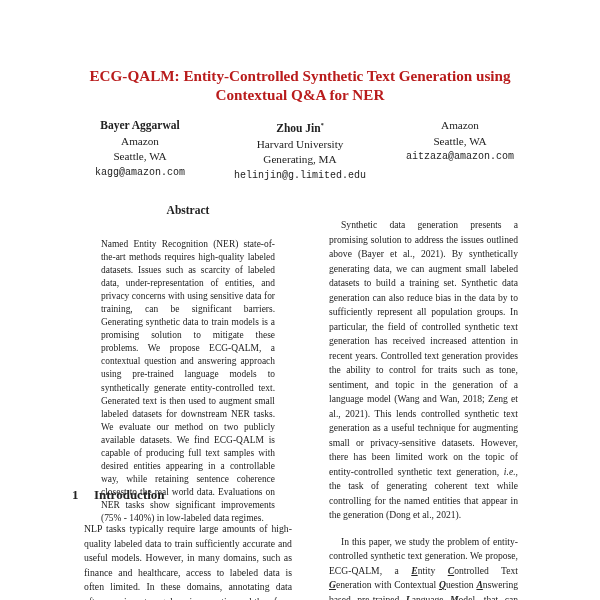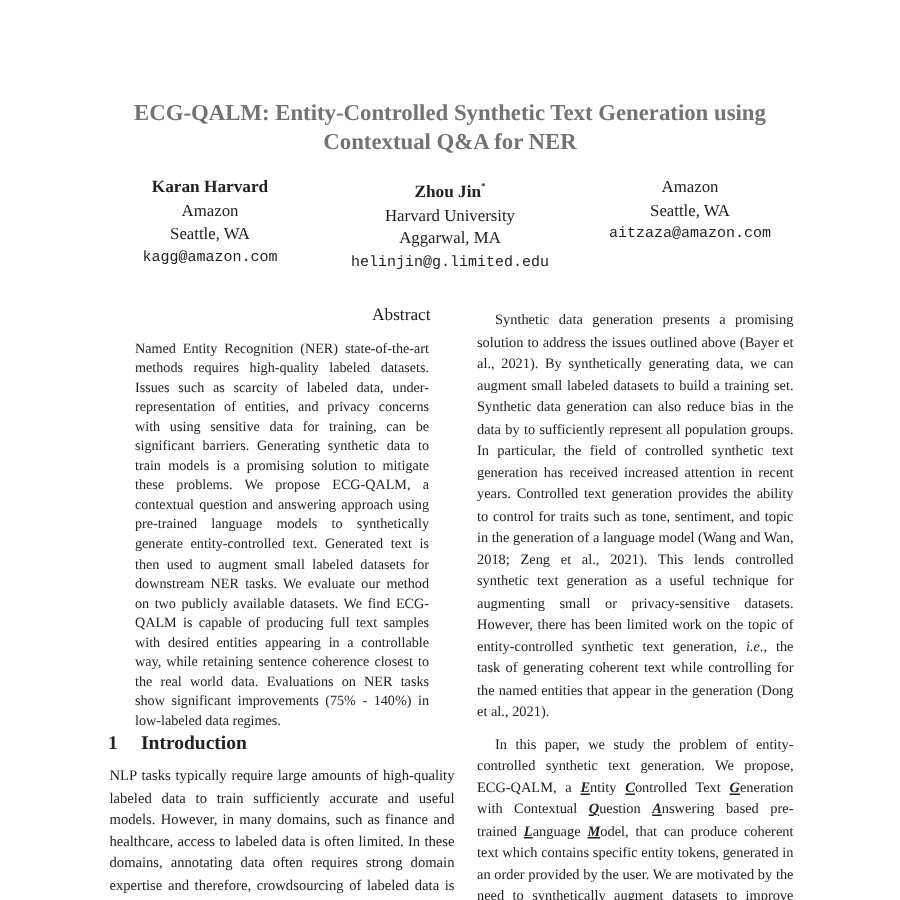--- a/index.html
+++ b/index.html
@@ -1,56 +1,56 @@
 <!DOCTYPE html>
 <html><head>
 <meta charset="utf-8">
 <style>
   html, body { margin: 0; padding: 0; background: #ffffff; }
   body { width: 600px; height: 600px; overflow: hidden; position: relative; font-family: "Liberation Serif", serif; color: #222; }
   .page { position: absolute; left: 0; top: 0; width: 600px; height: 600px; }
-  .title { position: absolute; left: 60px; top: 66px; width: 480px; text-align: center; font-weight: bold; font-size: 15.2px; line-height: 19px; color: #737373; }
+  .title { position: absolute; left: 60px; top: 66px; width: 480px; text-align: center; font-weight: bold; font-size: 15.2px; line-height: 19px; color: #b91c1c; }
   .authors { position: absolute; left: 60px; top: 118px; width: 480px; display: flex; justify-content: space-between; }
   .author { width: 160px; text-align: center; font-size: 11.2px; line-height: 15.5px; }
   .author .name { font-weight: bold; font-size: 11.5px; }
   .author .email { font-family: "Liberation Mono", monospace; font-size: 10px; }
   .author sup { font-size: 6px; vertical-align: 5px; }
-  .abstract-head { position: absolute; left: 89px; top: 204px; width: 198px; text-align: right; font-weight: normal; font-size: 11.5px; }
+  .abstract-head { position: absolute; left: 89px; top: 204px; width: 198px; text-align: center; font-weight: bold; font-size: 11.5px; }
   .abstract { position: absolute; left: 89px; top: 226px; width: 198px; font-size: 9.45px; line-height: 13.05px; text-align: justify; }
   .section-head { position: absolute; left: 72px; top: 487px; font-weight: bold; font-size: 13px; }
   .section-head .num { display: inline-block; width: 22px; }
   .intro { position: absolute; left: 72px; top: 510px; width: 232px; font-size: 9.75px; line-height: 14.5px; text-align: justify; }
   .right { position: absolute; left: 317px; top: 206px; width: 213px; font-size: 9.6px; line-height: 14.5px; text-align: justify; }
-  .right p, .intro p, .abstract p { margin: 1px; font-family: Liberation Serif, serif; }
+  .right p, .intro p, .abstract p { margin: 12px; font-family: Liberation Serif, serif; }
   .right p.p2 { margin-top: 7px; text-indent: 12px; }
   .right p.p1 { text-indent: 12px; }
   .acr { font-weight: bold; font-style: italic; text-decoration: underline; }
   i { font-style: italic; }
 </style>
 </head>
 <body>
 
 <div class="page">
 
   <div class="title">
     <div>ECG-QALM: Entity-Controlled Synthetic Text Generation using</div>
     <div>Contextual Q&amp;A for NER</div>
   </div>
 
   <div class="authors">
     <div class="author">
-      <div class="name"><span>Karan Harvard</span></div>
+      <div class="name"><span>Bayer Aggarwal</span></div>
       <div>Amazon</div>
       <div>Seattle, WA</div>
       <div class="email">kagg@amazon.com</div>
     </div>
     <div class="author">
       <div class="name"><span>Zhou Jin</span><sup>*</sup></div>
       <div>Harvard University</div>
-      <div>Aggarwal, MA</div>
+      <div>Generating, MA</div>
       <div class="email">helinjin@g.limited.edu</div>
     </div>
     <div class="author">
       <div>Amazon</div>
       <div>Seattle, WA</div>
       <div class="email">aitzaza@amazon.com</div>
     </div>
   </div>
 
   <div class="abstract-head">Abstract</div>

